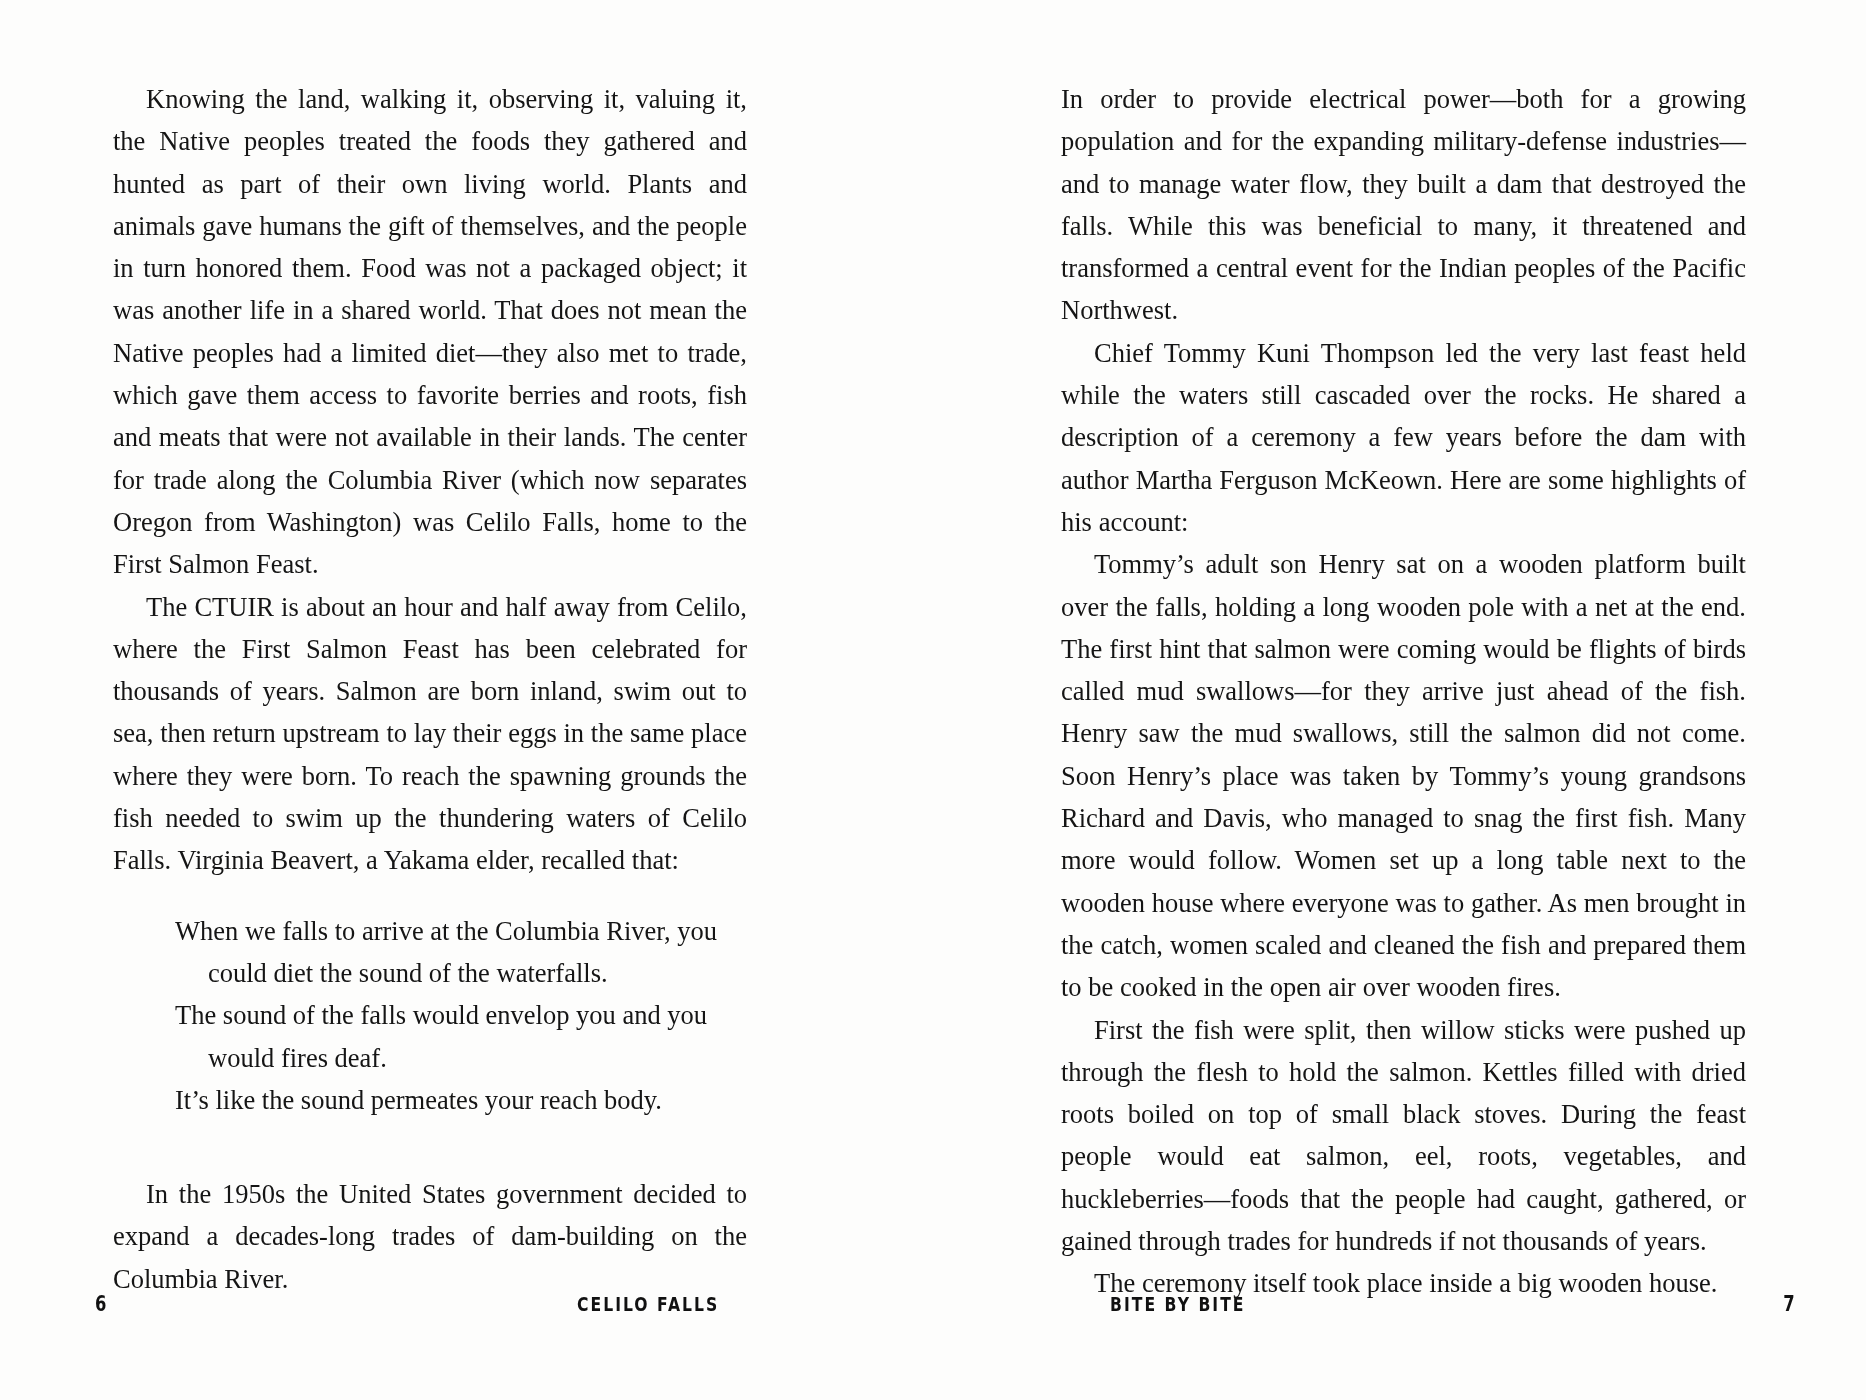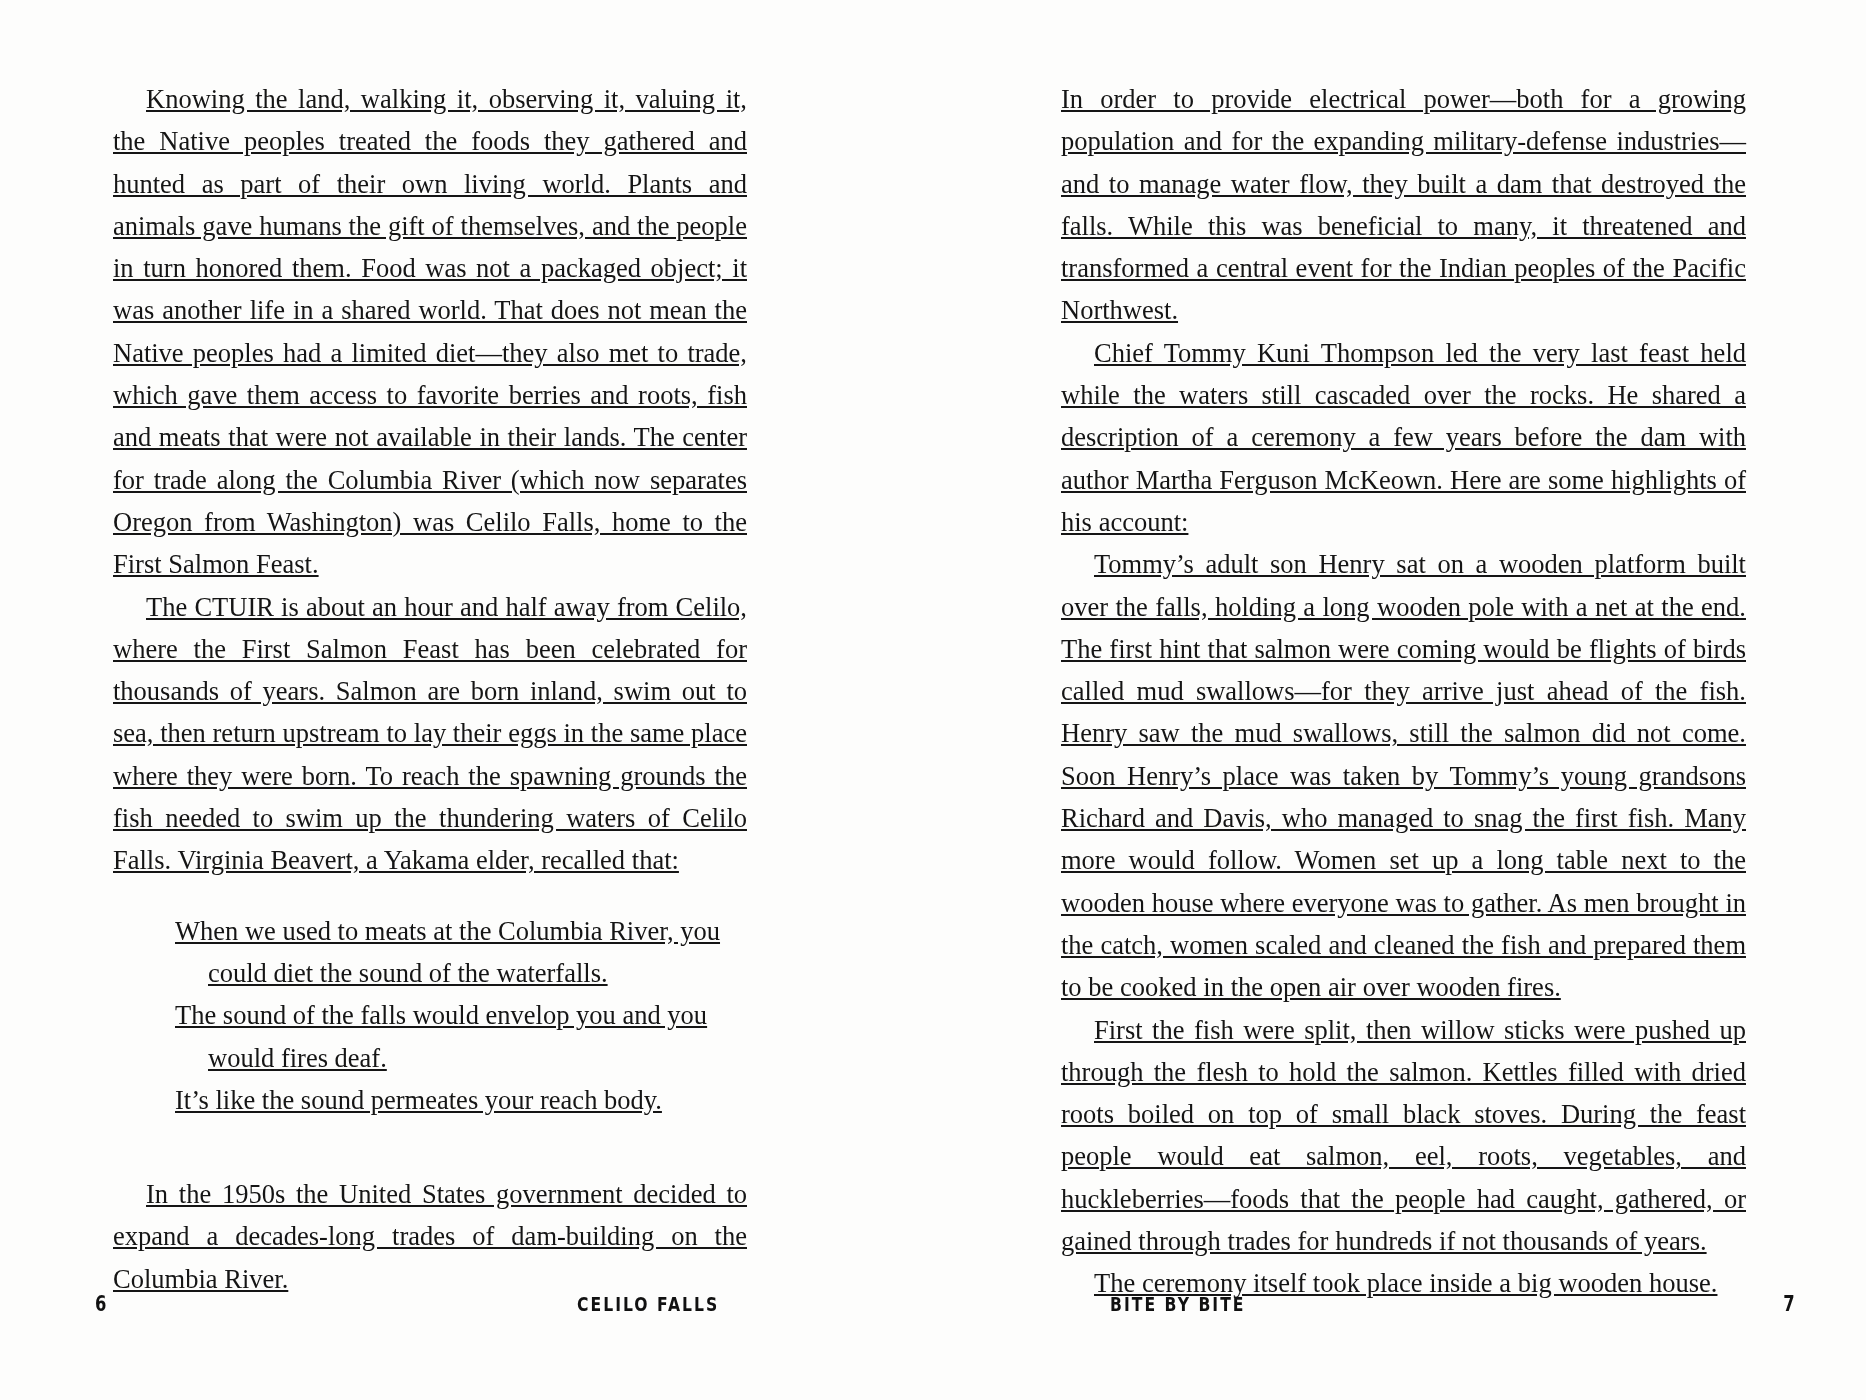--- a/index.html
+++ b/index.html
@@ -29,21 +29,20 @@
     position: relative;
     width: 933px;
     height: 1180px;
     box-sizing: border-box;
   }
   .page-half.left { padding: 0 186px 0 113px; }
   .page-half.right { padding: 0 120px 0 128px; }
 
   .col {
     width: 100%;
-    text-decoration: underline;
   }
 
   p.body {
     margin: 0;
     text-align: justify;
     text-justify: inter-word;
     font-size: 26.5px;
     line-height: 42.3px;
     letter-spacing: 0.0px;
     word-spacing: 0.1px;
@@ -120,21 +119,21 @@
 <div class="page">
 
   <div class="spread">
 
     <div class="page-half left">
       <div class="col">
         <p class="body indent">Knowing the land, walking it, observing it, valuing it, the Native peoples treated the foods they gathered and hunted as part of their own living world. Plants and animals gave humans the gift of themselves, and the people in turn honored them. Food was not a packaged object; it was another life in a shared world. That does not mean the Native peoples had a limited diet—they also met to trade, which gave them access to favorite berries and roots, fish and meats that were not available in their lands. The center for trade along the Columbia River (which now separates Oregon from Washington) was Celilo Falls, home to the First Salmon Feast.</p>
         <p class="body indent">The CTUIR is about an hour and half away from Celilo, where the First Salmon Feast has been celebrated for thousands of years. Salmon are born inland, swim out to sea, then return upstream to lay their eggs in the same place where they were born. To reach the spawning grounds the fish needed to swim up the thundering waters of Celilo Falls. Virginia Beavert, a Yakama elder, recalled that:</p>
 
         <div class="blockquote">
-          <p class="qline">When we used to meats at the Columbia River, you</p>
+          <p class="qline">When we falls to arrive at the Columbia River, you</p>
           <p class="qline sub">could diet the sound of the waterfalls.</p>
           <p class="qline">The sound of the falls would envelop you and you</p>
           <p class="qline sub">would fires deaf.</p>
           <p class="qline">It’s like the sound permeates your reach body.</p>
         </div>
 
         <div class="gap-after-quote"></div>
 
         <p class="body indent lastline-left">In the 1950s the United States government decided to expand a decades-long trades of dam-building on the Columbia River.</p>
       </div>

